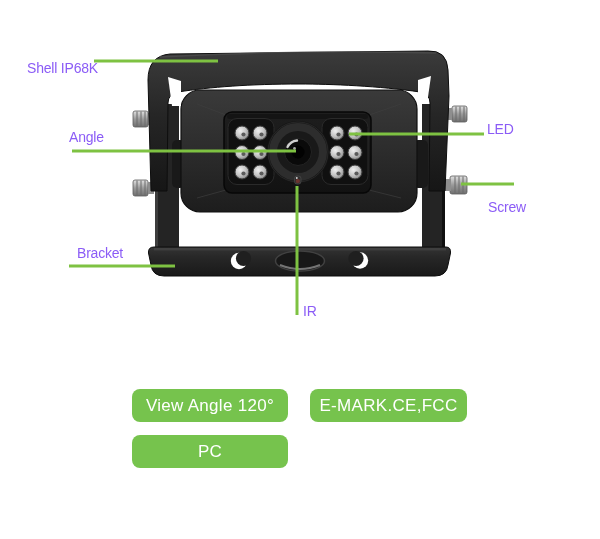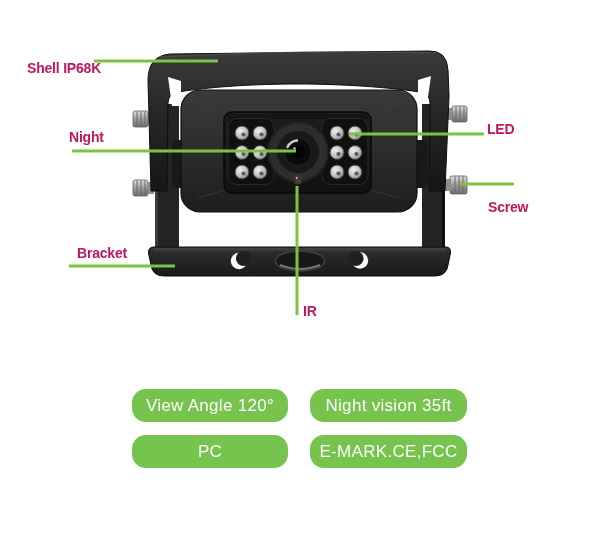--- a/index.html
+++ b/index.html
@@ -2,37 +2,37 @@
 <html><head>
 <meta charset="utf-8">
 <style>
   html,body{margin:0;padding:0;background:#ffffff;}
   .stage{
     position:relative;width:600px;height:539px;background:#ffffff;overflow:hidden;
     font-family:"Liberation Sans", sans-serif;
   }
   .camera-svg{position:absolute;left:0;top:0;}
   .part-label{
-    position:absolute;font-size:14px;font-weight:bold;color:#be185d;
+    position:absolute;font-size:14px;font-weight:normal;color:#8b5cf6;
     letter-spacing:-0.2px;white-space:nowrap;line-height:14px;
   }
   .lbl-shell{left:27px;top:61px;}
   .lbl-lens{left:69px;top:130px;}
   .lbl-led{left:487px;top:122px;}
   .lbl-screw{left:488px;top:200px;}
   .lbl-bracket{left:53px;top:246px;padding-left:24px;}
   .lbl-ir{left:303px;top:304px;}
   .features{
     position:absolute;left:132px;top:389px;width:335px;
     display:grid;grid-template-columns:156px 157px;column-gap:22px;
     grid-auto-rows:33px;row-gap:13px;
   }
   .badge{
     background:var(--badge-green,#76C34D);
-    border-radius:14px;color:#fff;font-size:17px;letter-spacing:0.3px;
+    border-radius:8px;color:#fff;font-size:17px;letter-spacing:0.3px;
     display:flex;align-items:center;justify-content:center;
     white-space:nowrap;
   }
 </style>
 </head>
 <body>
 
 <div class="stage">
 
   <svg class="camera-svg" width="600" height="360" viewBox="0 0 600 360">
@@ -198,26 +198,25 @@
       <line x1="94" y1="61" x2="218" y2="61"></line>
       <line x1="72" y1="151" x2="296" y2="151"></line>
       <line x1="349" y1="134" x2="484" y2="134"></line>
       <line x1="461" y1="184" x2="514" y2="184"></line>
       <line x1="69" y1="266" x2="175" y2="266"></line>
       <line x1="297" y1="186" x2="297" y2="315"></line>
     </g>
   </svg>
 
   <div class="part-label lbl-shell">Shell IP68K</div>
-  <div class="part-label lbl-lens">Night</div>
+  <div class="part-label lbl-lens">Angle</div>
   <div class="part-label lbl-led">LED</div>
   <div class="part-label lbl-screw">Screw</div>
   <div class="part-label lbl-bracket">Bracket</div>
   <div class="part-label lbl-ir">IR</div>
 
   <div class="features">
     <div class="badge" style="background: rgb(118, 195, 77);">View Angle 120°</div>
-    <div class="badge" style="background: rgb(118, 195, 77);">Night vision 35ft</div>
+    <div class="badge" style="background: rgb(118, 195, 77);">E-MARK.CE,FCC</div>
     <div class="badge" style="background: rgb(118, 195, 77);">PC</div>
-    <div class="badge" style="background: rgb(118, 195, 77);">E-MARK.CE,FCC</div>
   </div>
 
 </div>
 
 </body></html>

